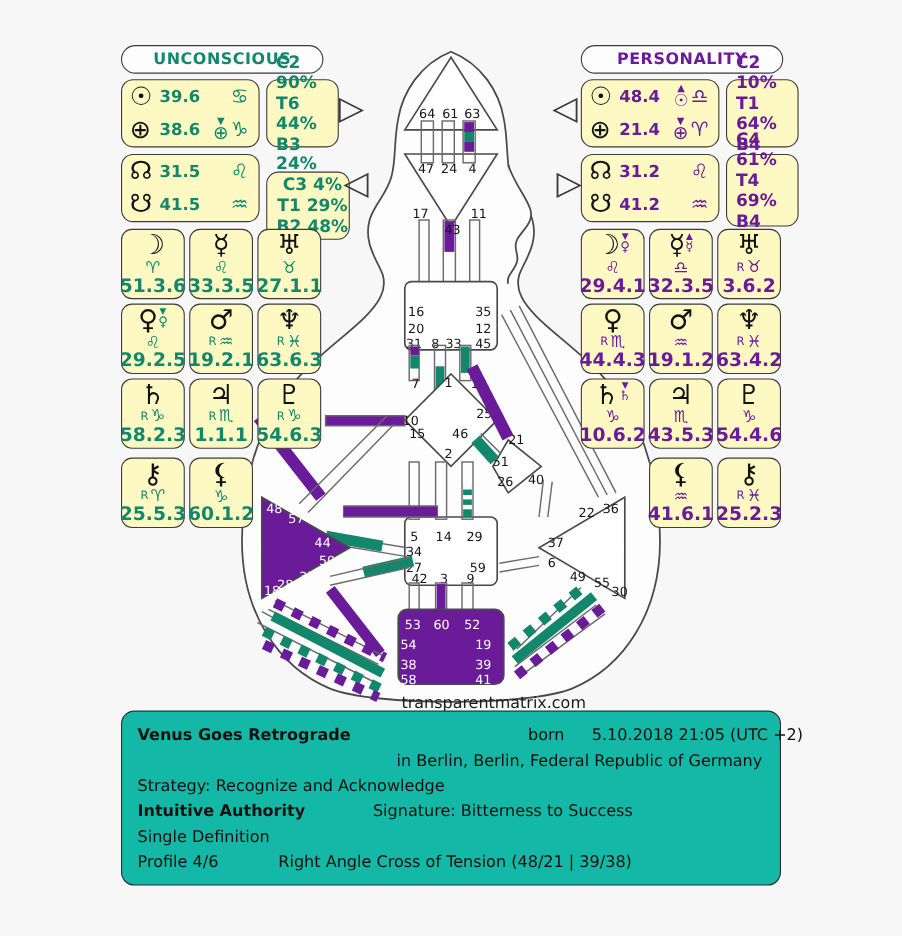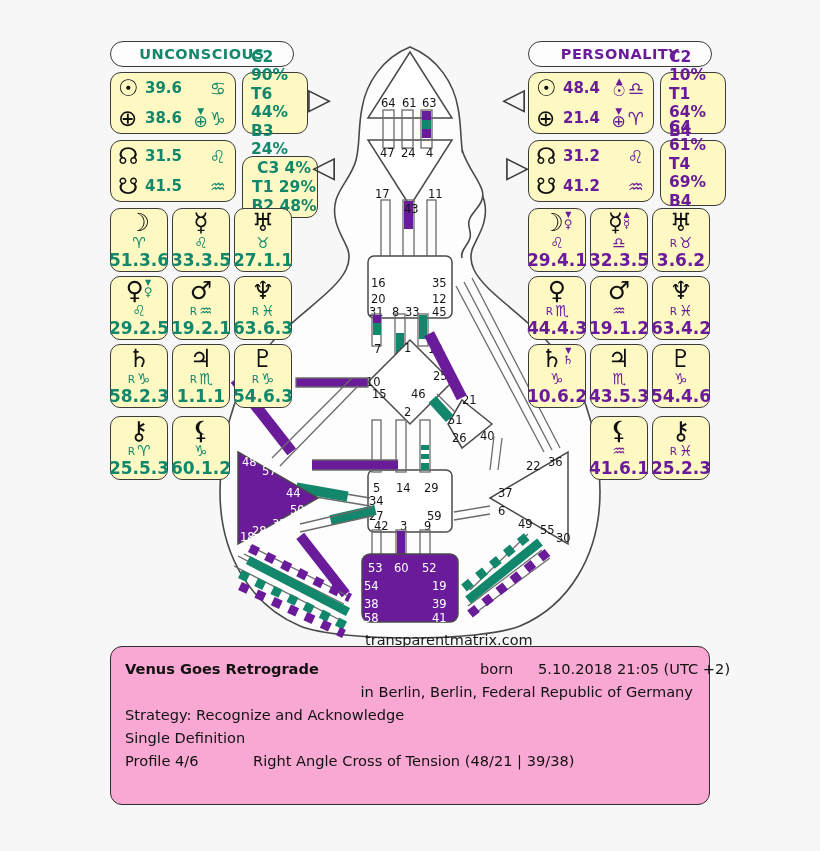--- a/index.html
+++ b/index.html
@@ -48,21 +48,21 @@
   .pl .mid{text-align:center;font-size:15px;line-height:15px;height:17px;}
   .pl .mid .rx{font-size:10.5px;vertical-align:1px;margin-right:2px;}
   .pl .num{text-align:center;font-size:17px;font-weight:600;line-height:19px;}
 
   
   .wm{position:absolute;font-size:14.5px;color:#1a1a1a;}
 
   
   #info{
     position:absolute;left:110px;top:646px;width:600px;height:159px;
-    border:1.6px solid #2e2e2e;border-radius:12px;background:#f9a8d4;box-sizing:border-box;
+    border:1.6px solid #2e2e2e;border-radius:12px;background:#14b8a6;box-sizing:border-box;
     padding:10px 14px 0 14px;font-size:14.6px;color:#111;
   }
   #info .ln{position:relative;height:23px;line-height:23px;white-space:nowrap;}
   #info b{font-weight:bold;}
   .rt{position:absolute;}
 </style>
 </head>
 <body>
 
 <div id="stage">
@@ -596,20 +596,24 @@
       <span class="rt" style="left:355px;">born</span>
       <span class="rt" style="left:413px;">5.10.2018 21:05 (UTC +2)</span>
     </div>
     <div class="ln" style="text-align:right;padding-right:2px;">
       <span>in Berlin, Berlin, Federal Republic of Germany</span>
     </div>
     <div class="ln">
       <span>Strategy: Recognize and Acknowledge</span>
     </div>
     <div class="ln">
+      <b>Intuitive Authority</b>
+      <span class="rt" style="left:214px;">Signature: Bitterness to Success</span>
+    </div>
+    <div class="ln">
       <span>Single Definition</span>
     </div>
     <div class="ln">
       <span>Profile 4/6</span>
       <span class="rt" style="left:128px;">Right Angle Cross of Tension (48/21 | 39/38)</span>
     </div>
   </div>
 
 </div>
 

